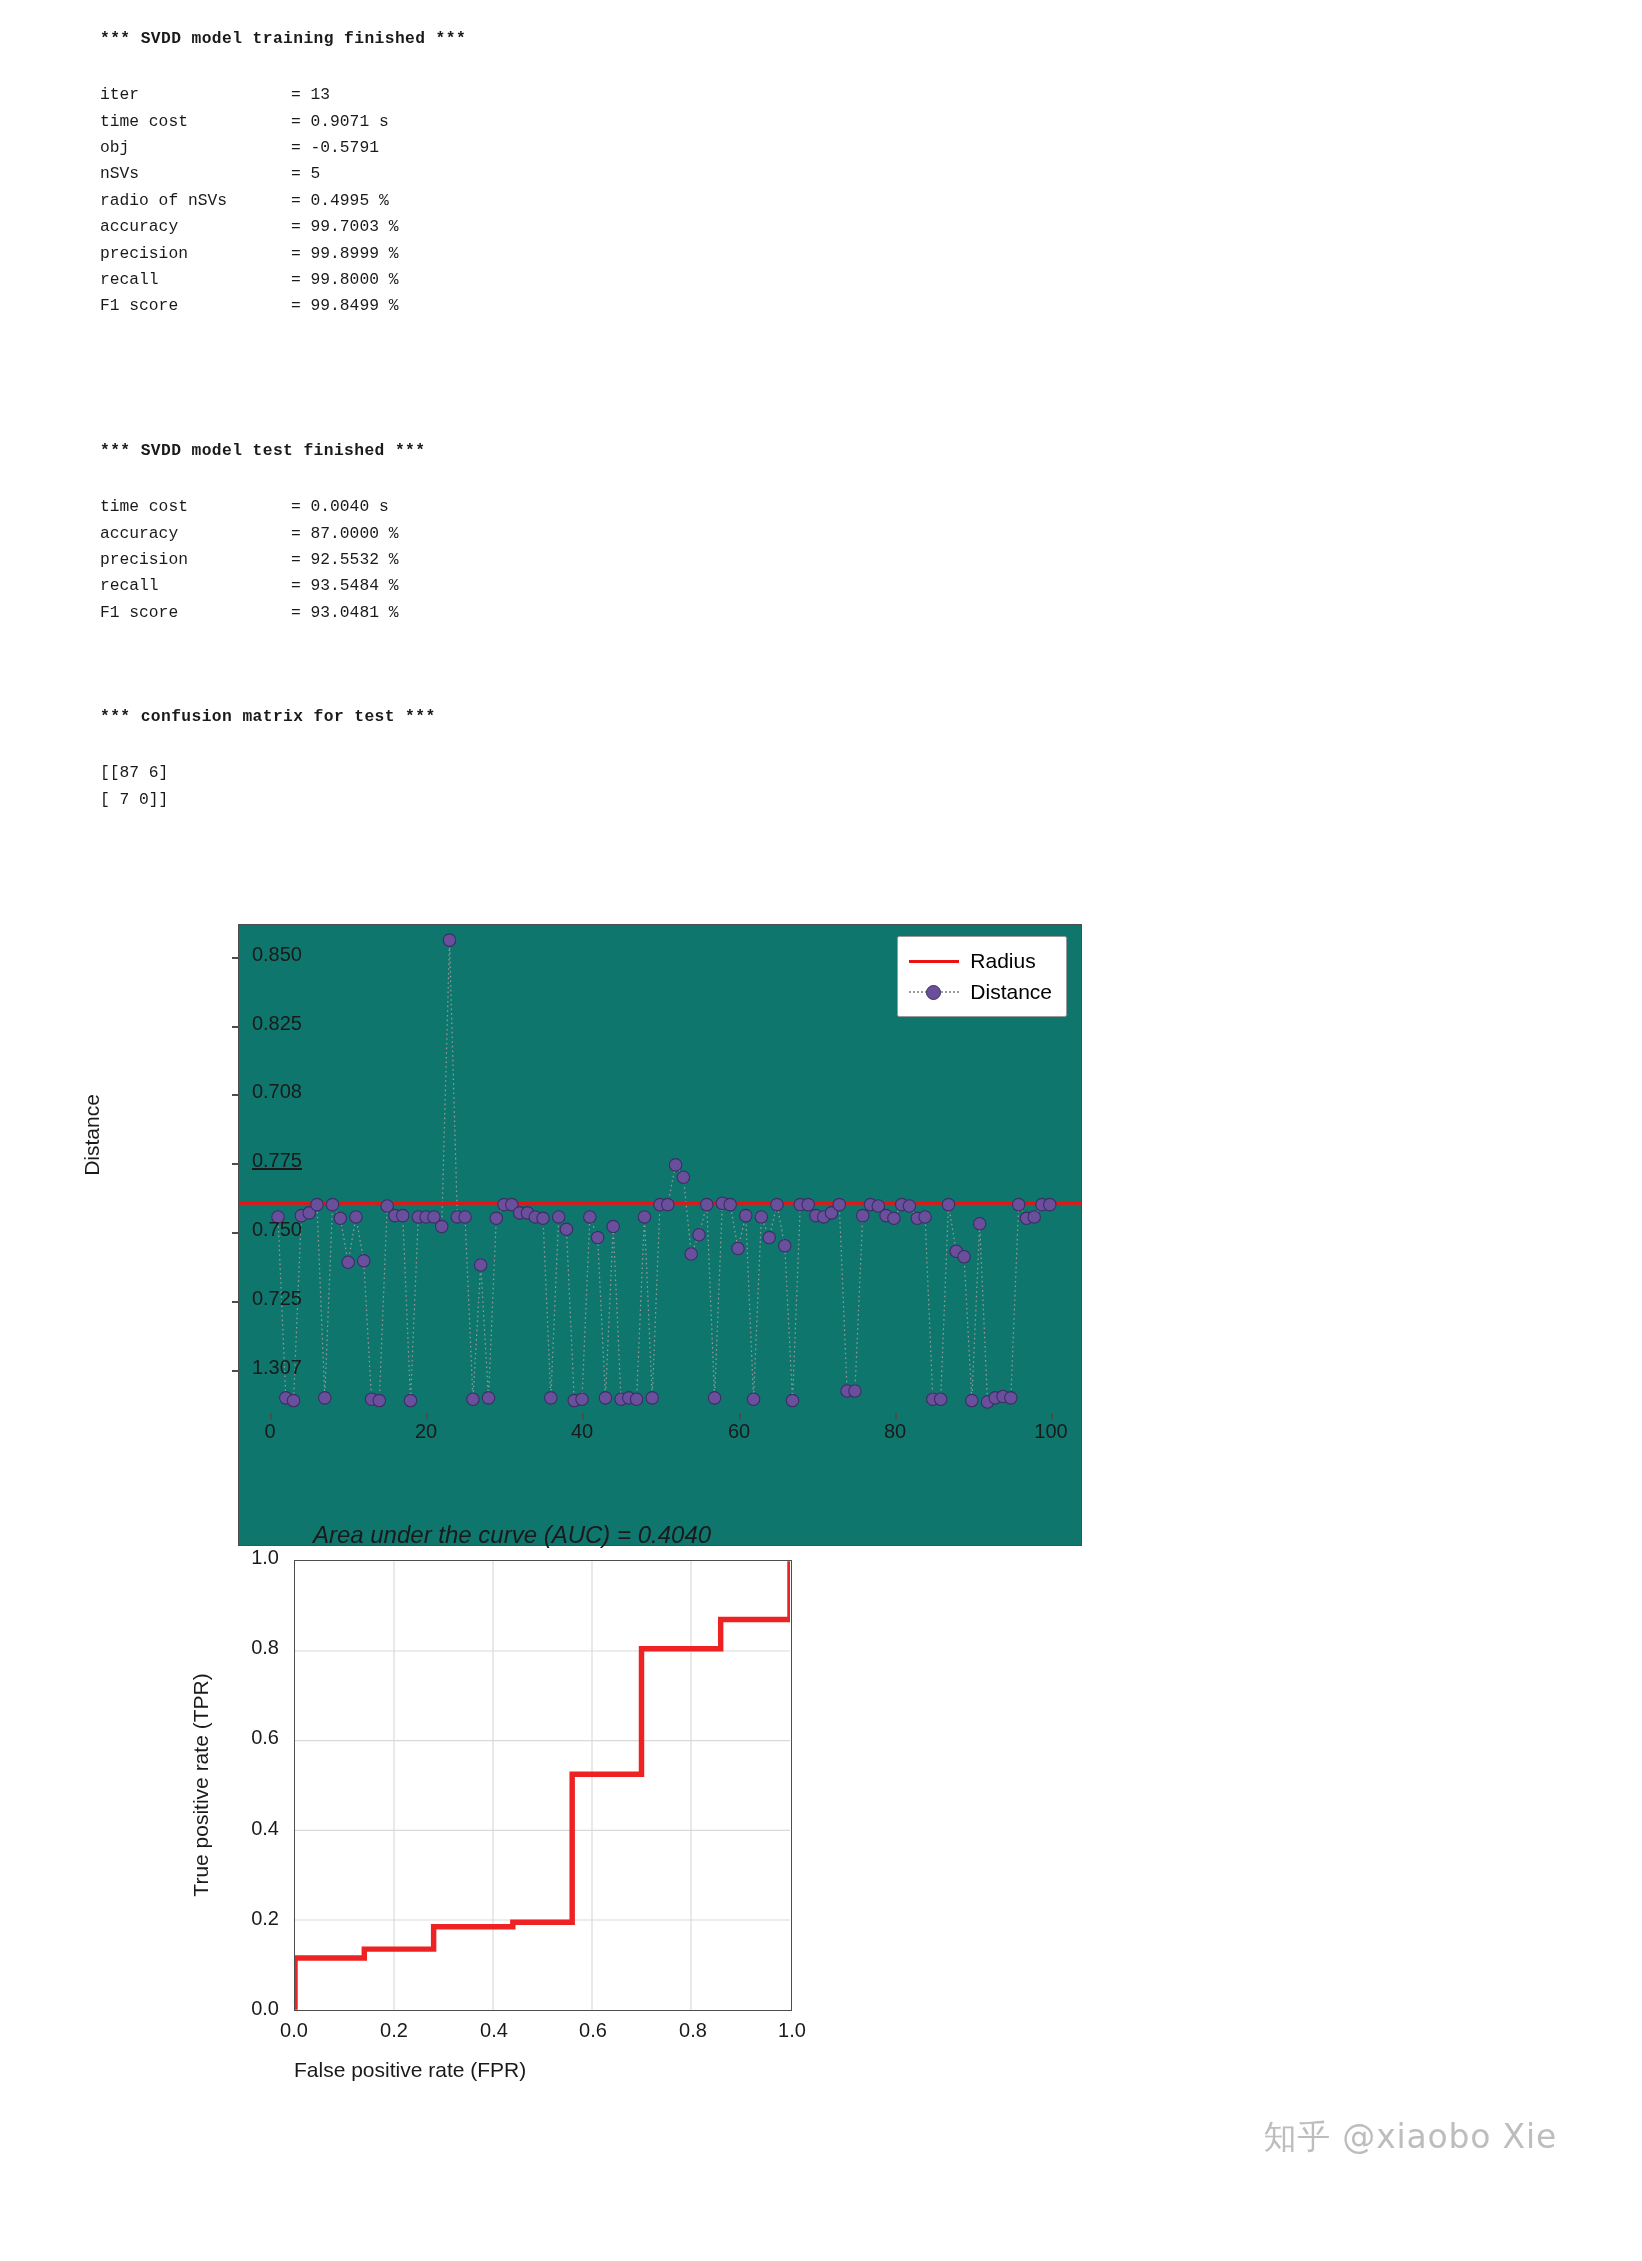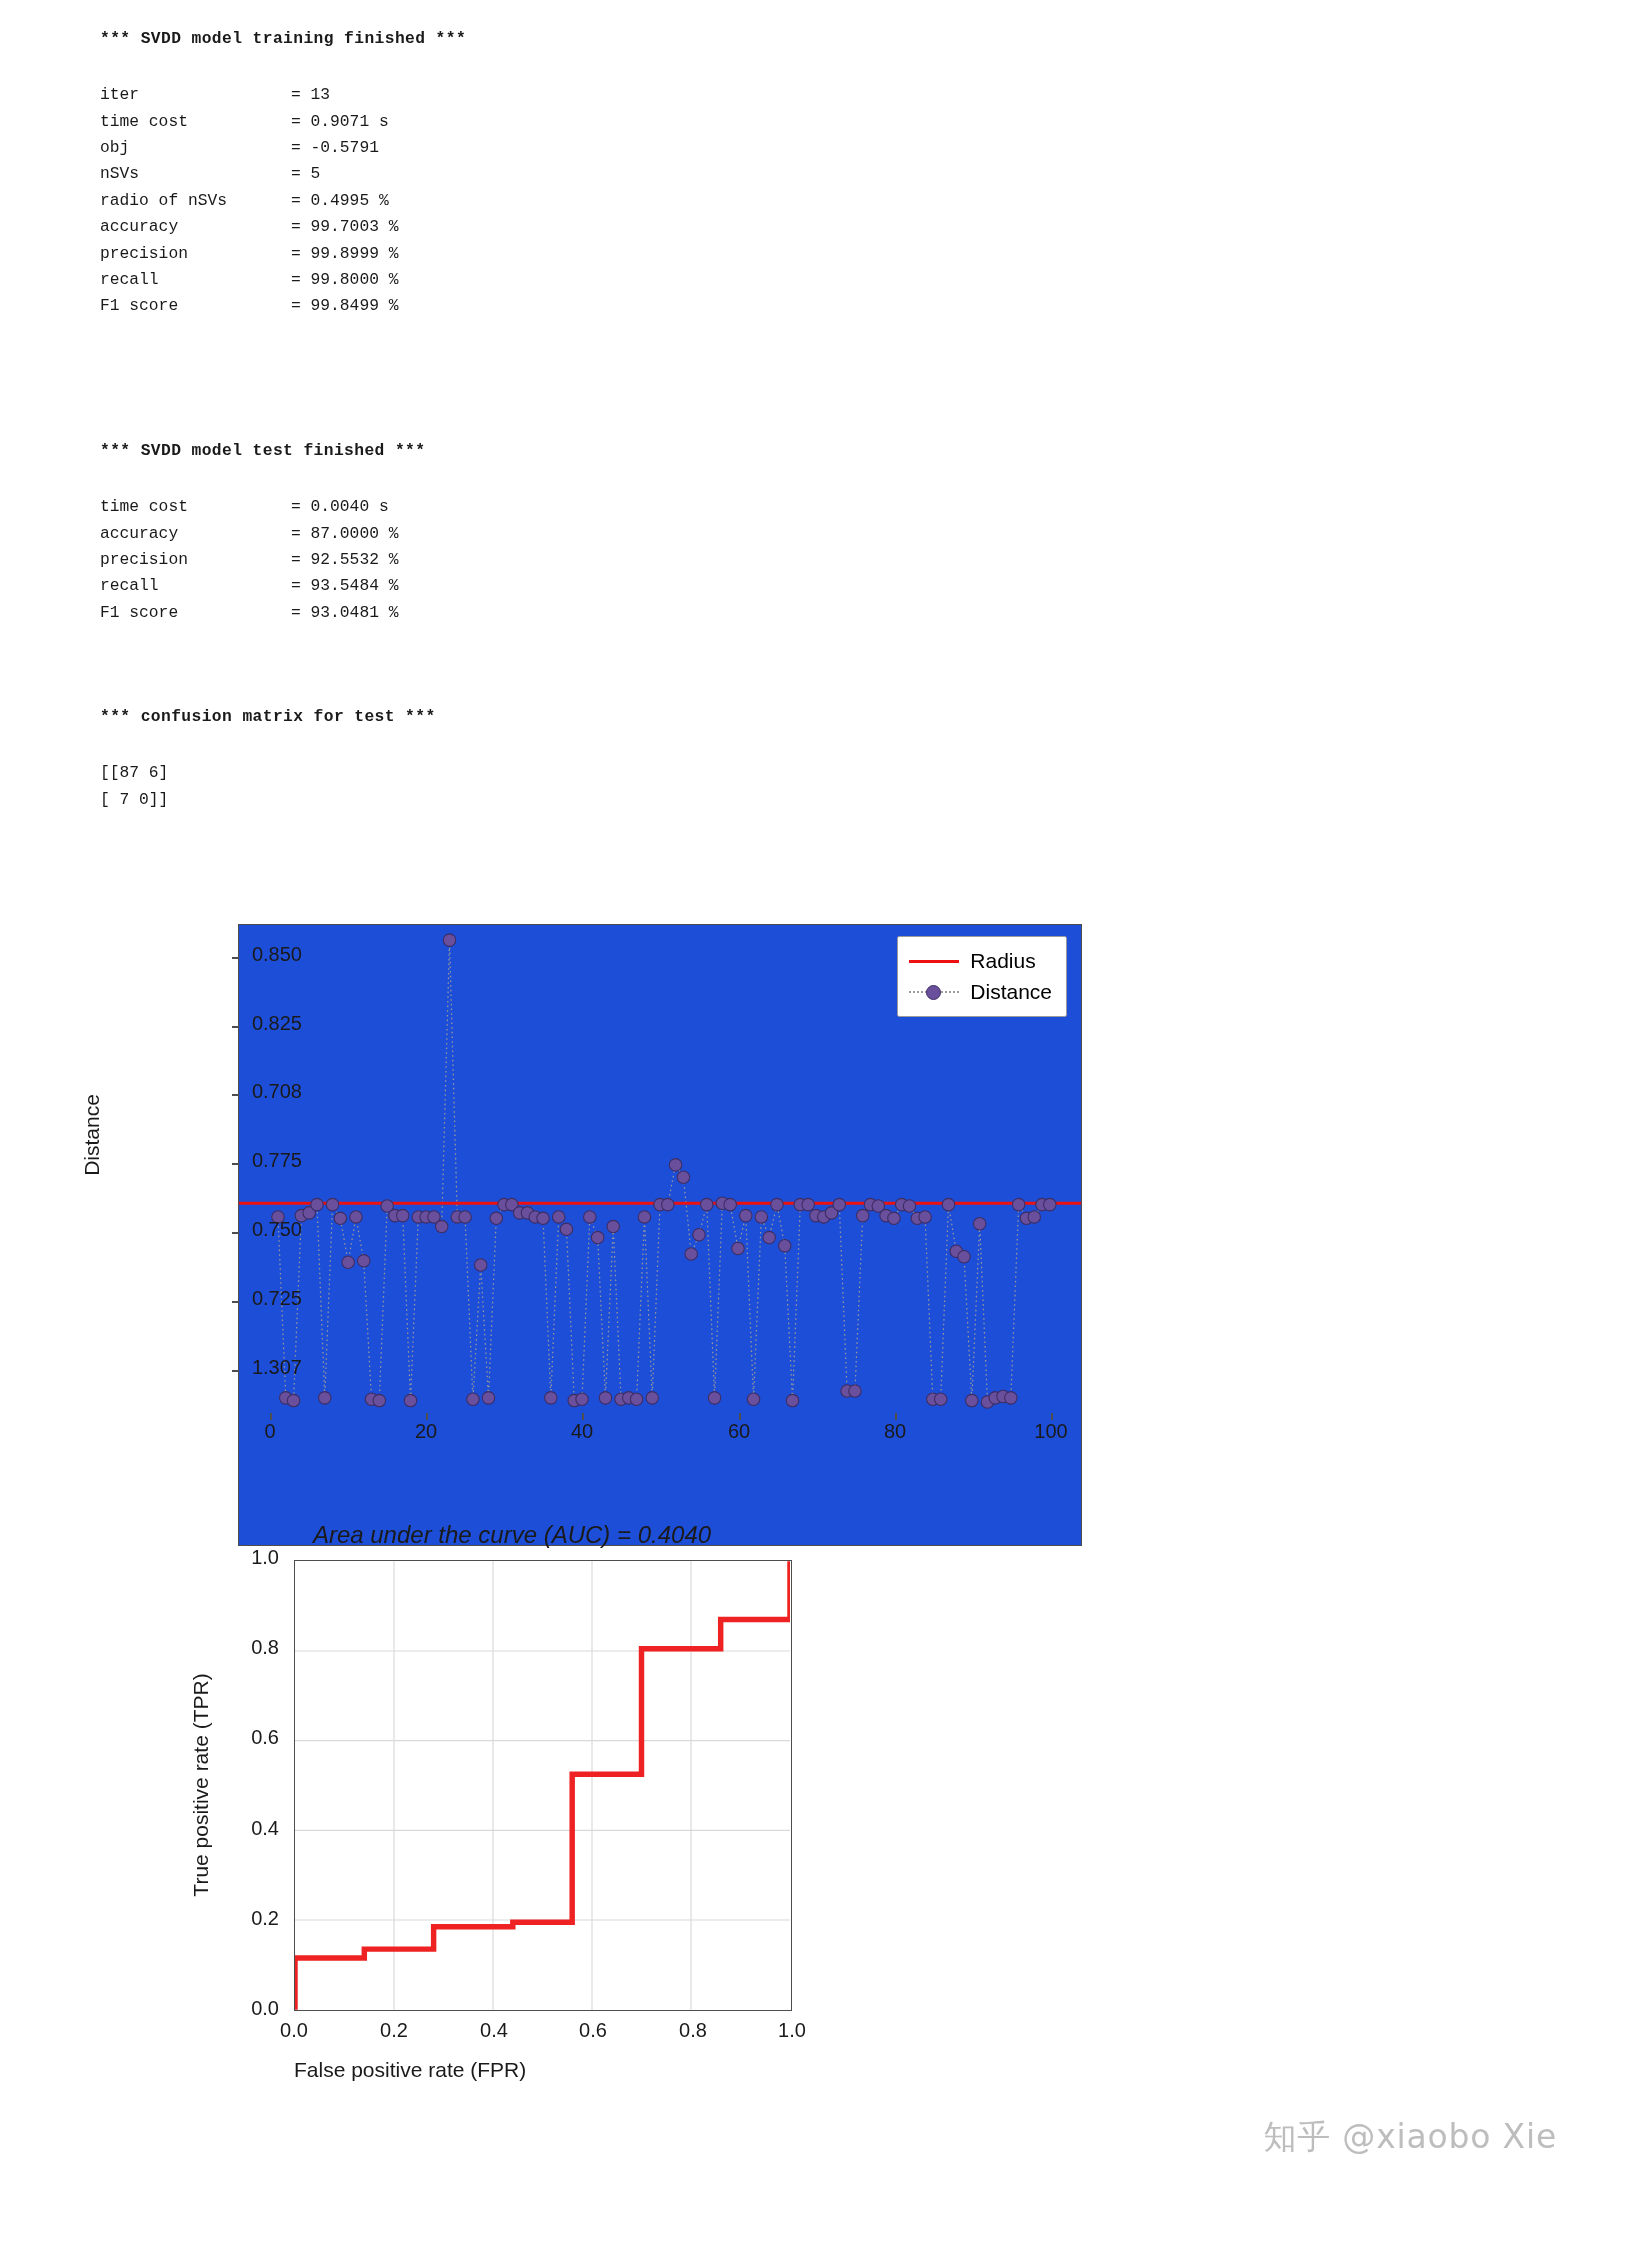--- a/index.html
+++ b/index.html
@@ -30,21 +30,21 @@
   
   .fig { position:absolute; }
 
   
   #fig1 { left:100px; top:902px; width:1011px; height:591px; }
   #fig1 .plotbox {
     position:absolute;
     left:138px; top:22px;
     width:844px; height:622px;
     border:1.2px solid #4d4d4d;
-    background:#1d4ed8;
+    background:#0f766e;
     box-sizing:border-box;
   }
   #fig1 .ylab {
     position:absolute;
     left:-7.8px; top:233px;
     transform:rotate(-90deg) translate(-50%,-50%);
     transform-origin:left top;
     font-size:21px; color:#1a1a1a;
     white-space:nowrap;
   }
@@ -336,21 +336,21 @@
     </div>
   </div>
 
   <div id="f1yticks">
       <div class="ytick" style="top: 454px;">1.307</div>
       <div class="tickmark-y" style="top: 468px;"></div>
       <div class="ytick" style="top: 385px;">0.725</div>
       <div class="tickmark-y" style="top: 399px;"></div>
       <div class="ytick" style="top: 316px; text-align: right;">0.750</div>
       <div class="tickmark-y" style="top: 330px;"></div>
-      <div class="ytick" style="top: 247px;">0.775</div>
+      <div class="ytick" style="top: 247px; text-decoration: underline;">0.775</div>
       <div class="tickmark-y" style="top: 261px;"></div>
       <div class="ytick" style="top: 178px;">0.708</div>
       <div class="tickmark-y" style="top: 192px;"></div>
       <div class="ytick" style="top: 110px;">0.825</div>
       <div class="tickmark-y" style="top: 124px;"></div>
       <div class="ytick" style="top: 41px;">0.850</div>
       <div class="tickmark-y" style="top: 55px;"></div>
     </div>
   <div id="f1xticks">
       <div class="xtick" style="left: 170px;">0</div>

